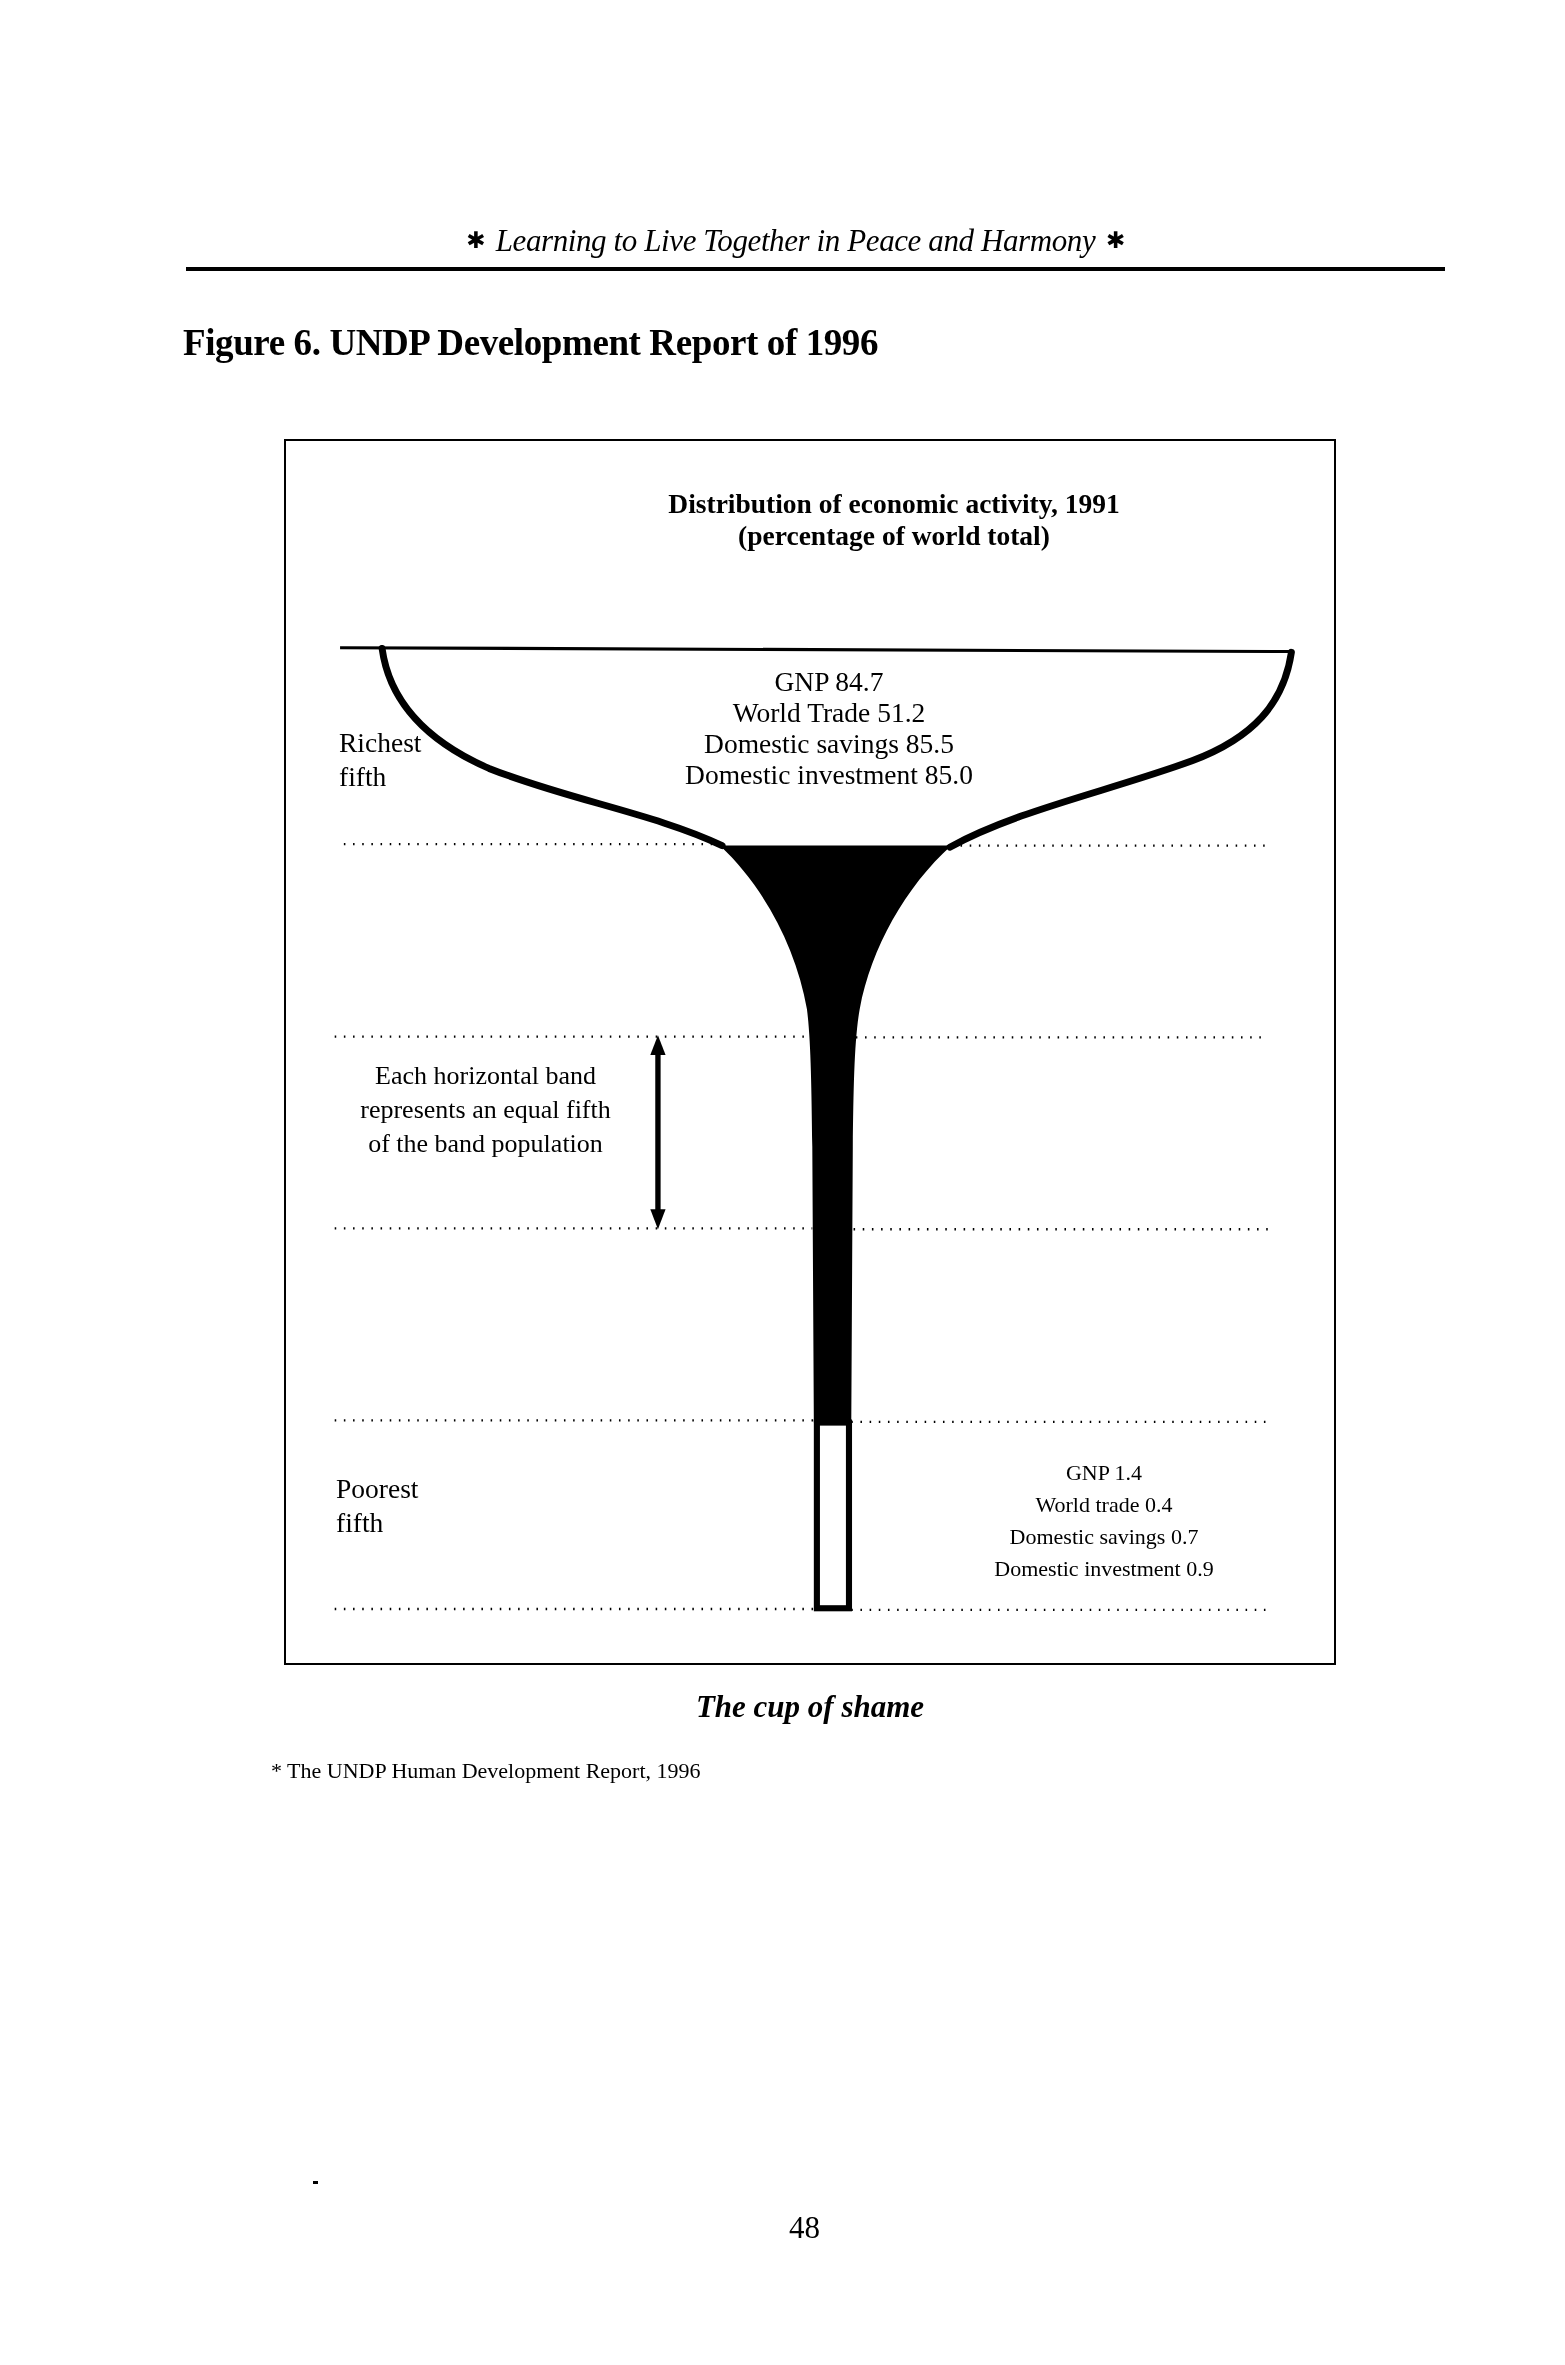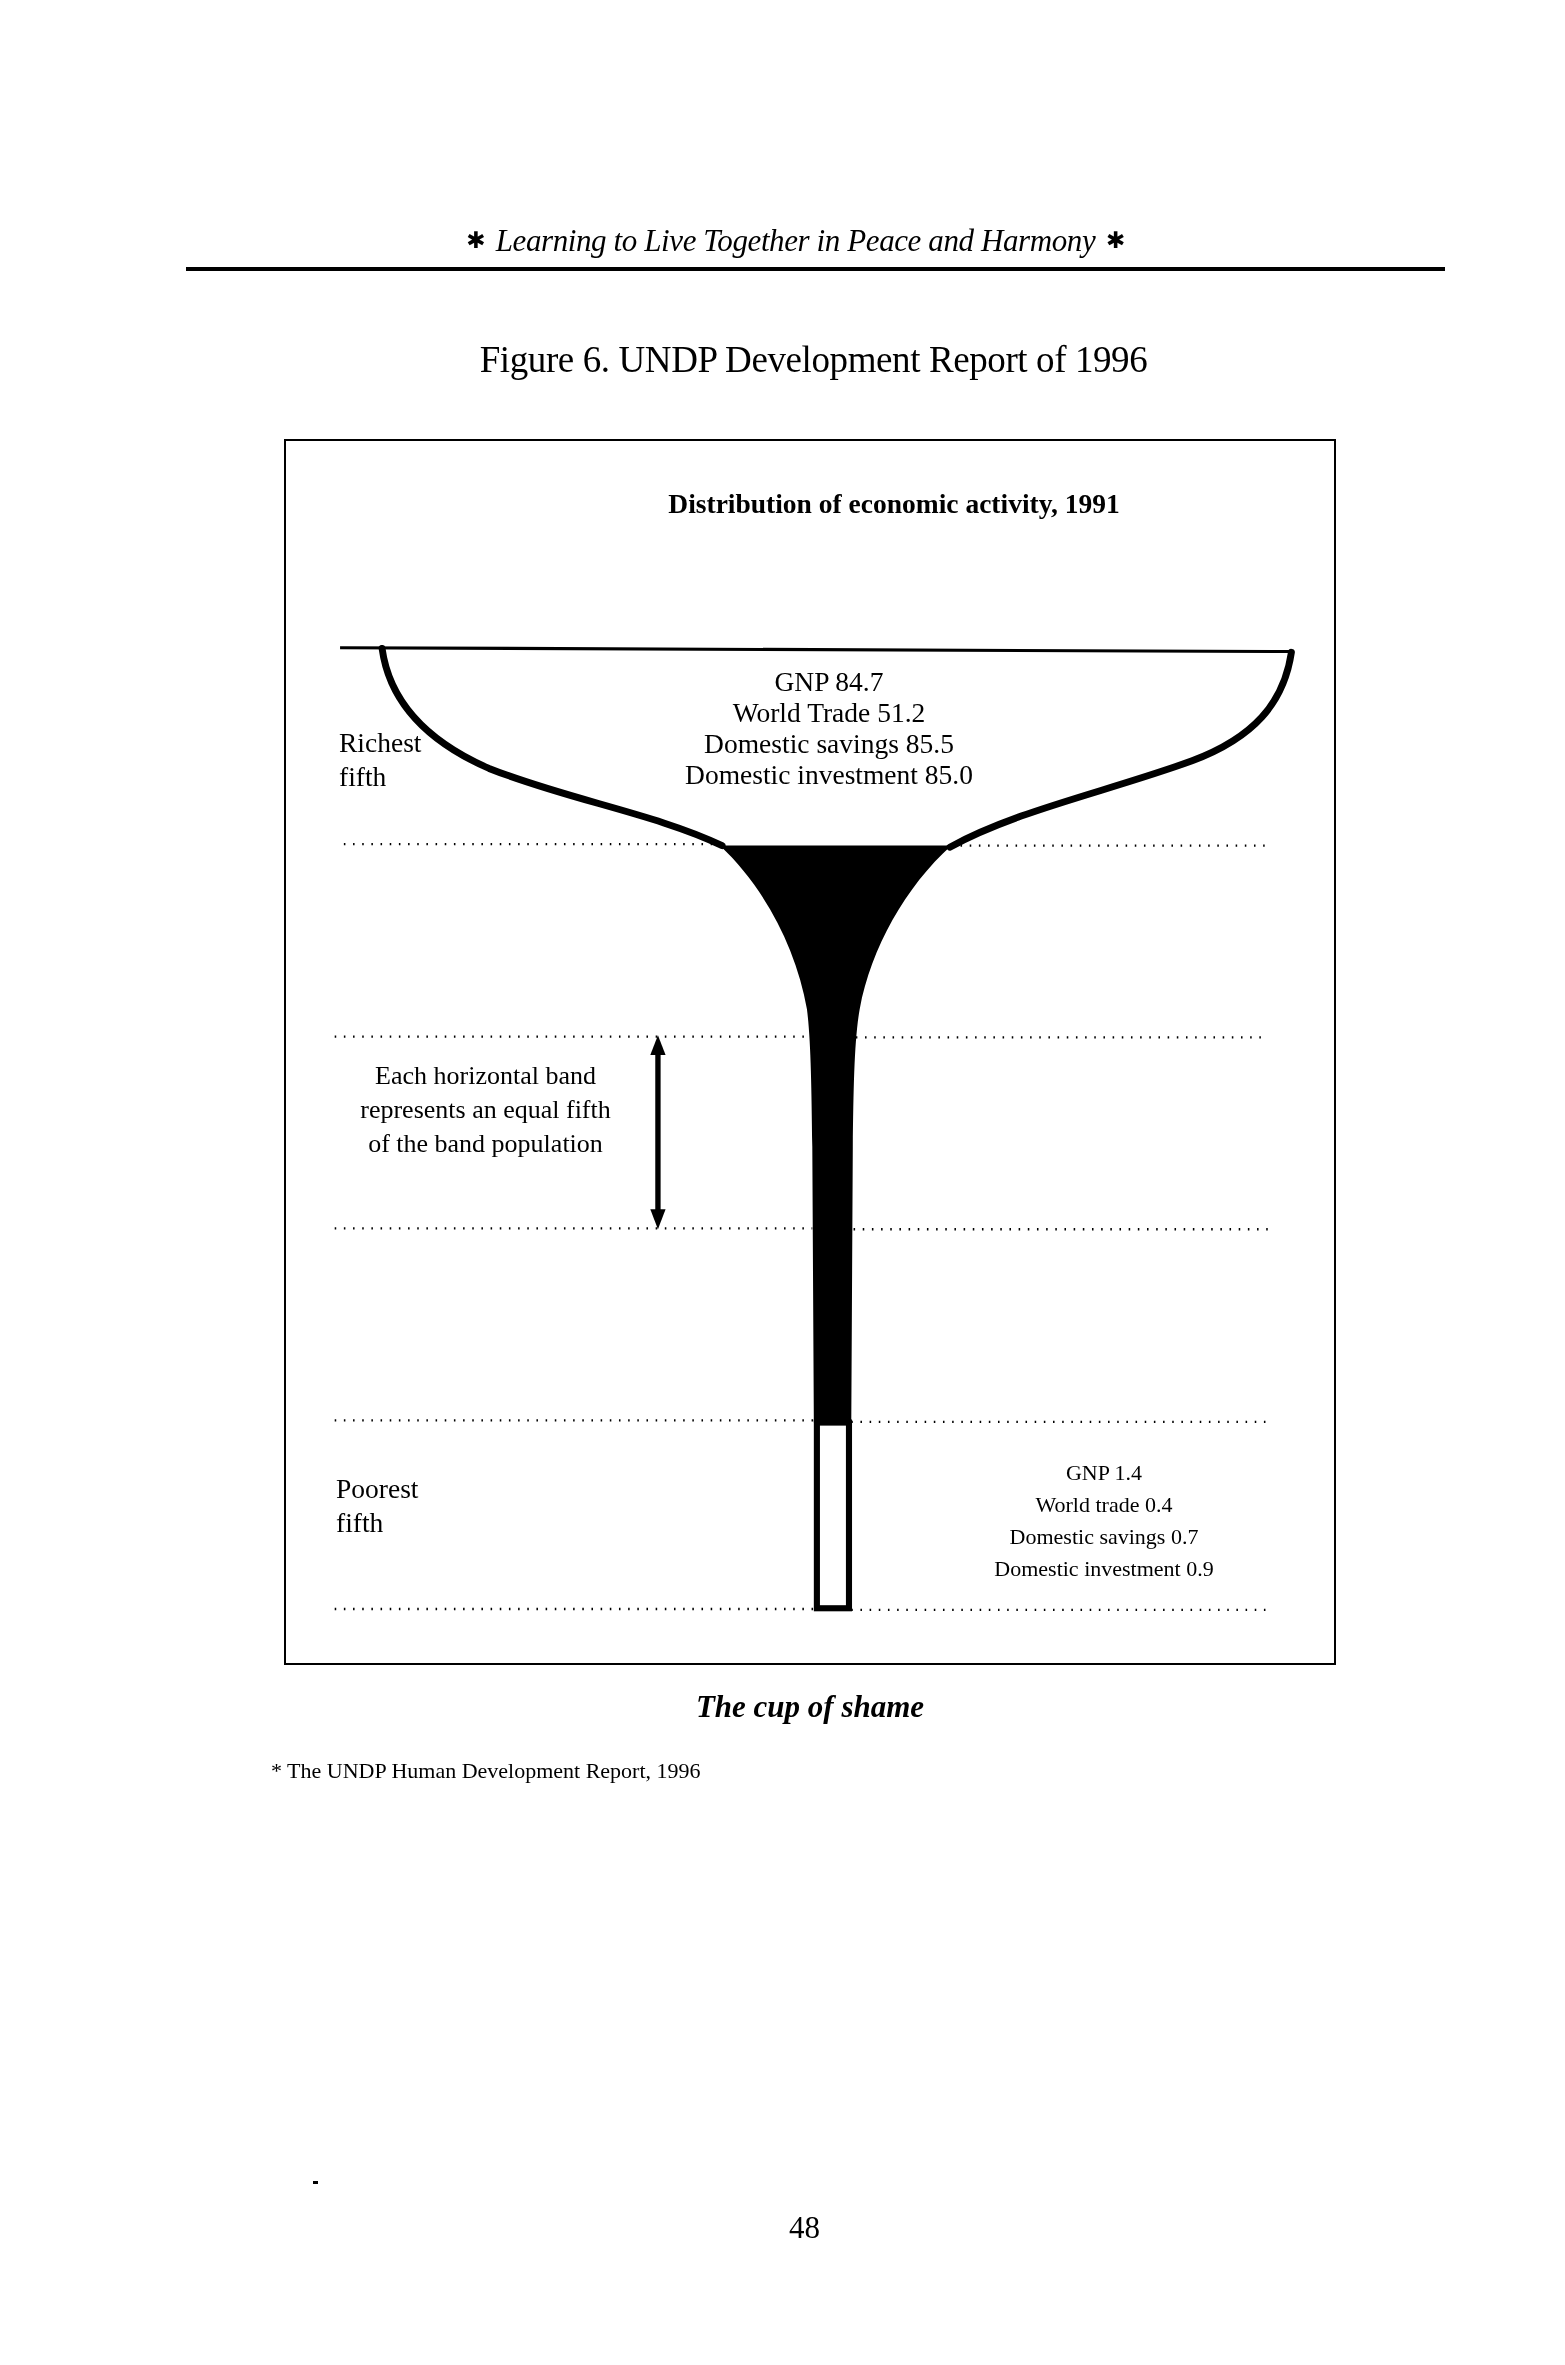--- a/index.html
+++ b/index.html
@@ -8,22 +8,22 @@
   .serif { font-family: "Liberation Serif", "DejaVu Serif", serif; }
 
   #running-header {
     left: 165px; top: 222px; width: 1261px; text-align: center;
     font-style: italic; font-size: 31px; line-height: 38px; letter-spacing: -0.4px;
   }
   #running-header .star { font-style: normal; font-size: 23px; margin: 0 10.7px; position: relative; top: -3.1px; }
   #header-rule { left: 186px; top: 267px; width: 1259px; height: 3.8px; background: #000; }
 
   #figure-title {
-    left: 183px; top: 337px; width: 1261px; text-align: center;
-    font-weight: normal; font-size: 37px; line-height: 46px; letter-spacing: -0.4px;
+    left: 183px; top: 320px; width: 1261px; text-align: left;
+    font-weight: bold; font-size: 37px; line-height: 46px; letter-spacing: -0.4px;
   }
 
   #figure-frame {
     left: 284px; top: 439px; width: 1052px; height: 1226px;
     border: 2.3px solid #000; box-sizing: border-box;
   }
 
   #chart-title {
     left: 284px; top: 488px; width: 1220px; text-align: center;
     font-weight: bold; font-size: 27.5px; line-height: 32px;
@@ -70,20 +70,21 @@
   <span class="star">✱</span><span>Learning to Live Together in Peace and Harmony</span><span class="star">✱</span>
 </div>
 <div id="header-rule" class="abs"></div>
 
 <div id="figure-title" class="abs serif">Figure 6.  UNDP Development Report of 1996</div>
 
 <div id="figure-frame" class="abs"></div>
 
 <div id="chart-title" class="abs serif">
   <div>Distribution of economic activity, 1991</div>
+  <div>(percentage of world total)</div>
 </div>
 
 <svg id="cup-svg" class="abs" width="1565" height="2366" viewBox="0 0 2048 3095">
 
   <line x1="445" y1="847" x2="1692" y2="852" stroke="#000" stroke-width="4"></line>
 
   <g stroke="#000" stroke-width="3" stroke-dasharray="2 10">
     <line x1="450" y1="1104" x2="942" y2="1104"></line>
     <line x1="1245" y1="1106" x2="1665" y2="1106"></line>
     <line x1="438" y1="1356" x2="1060" y2="1356"></line>

